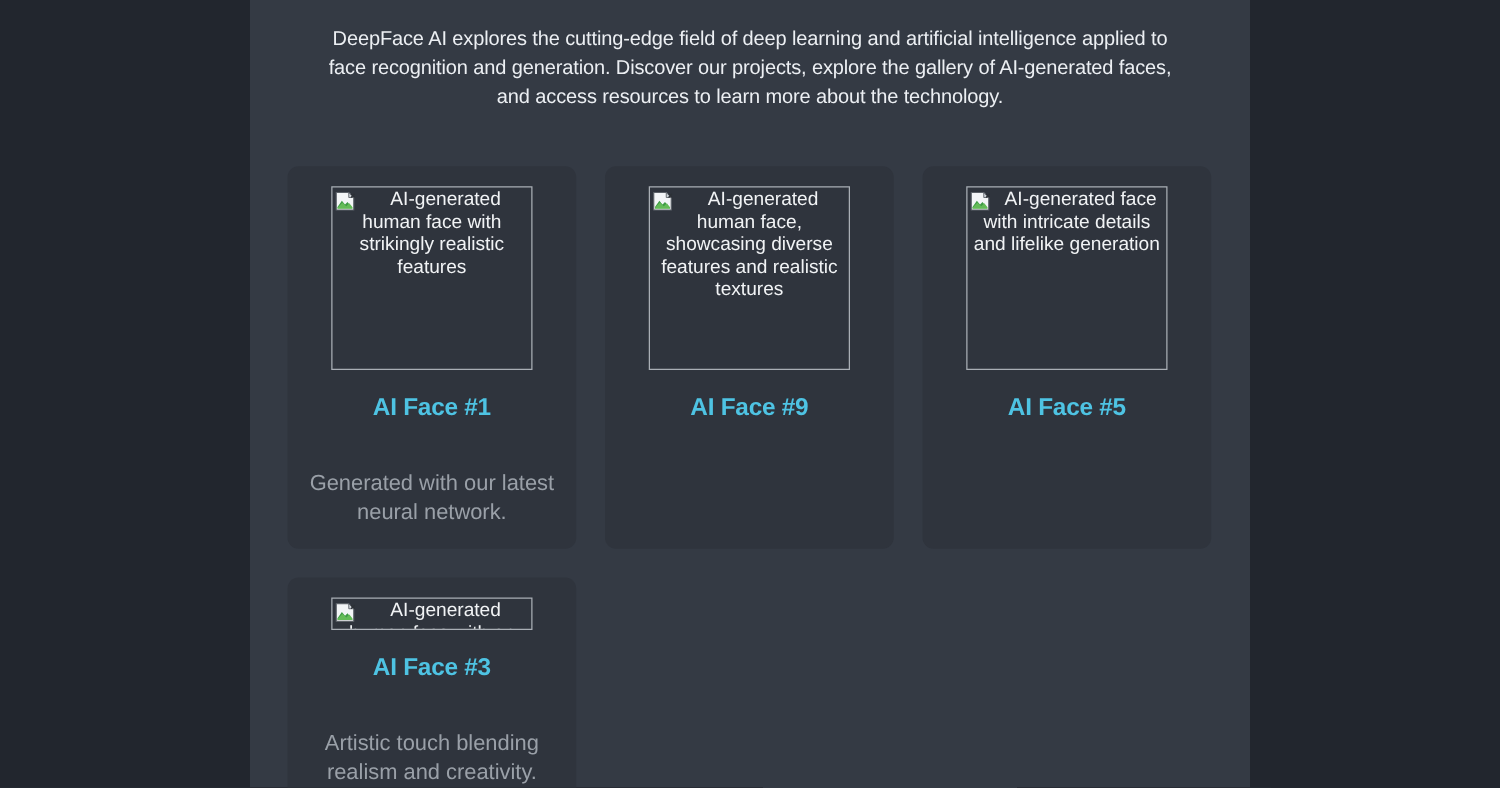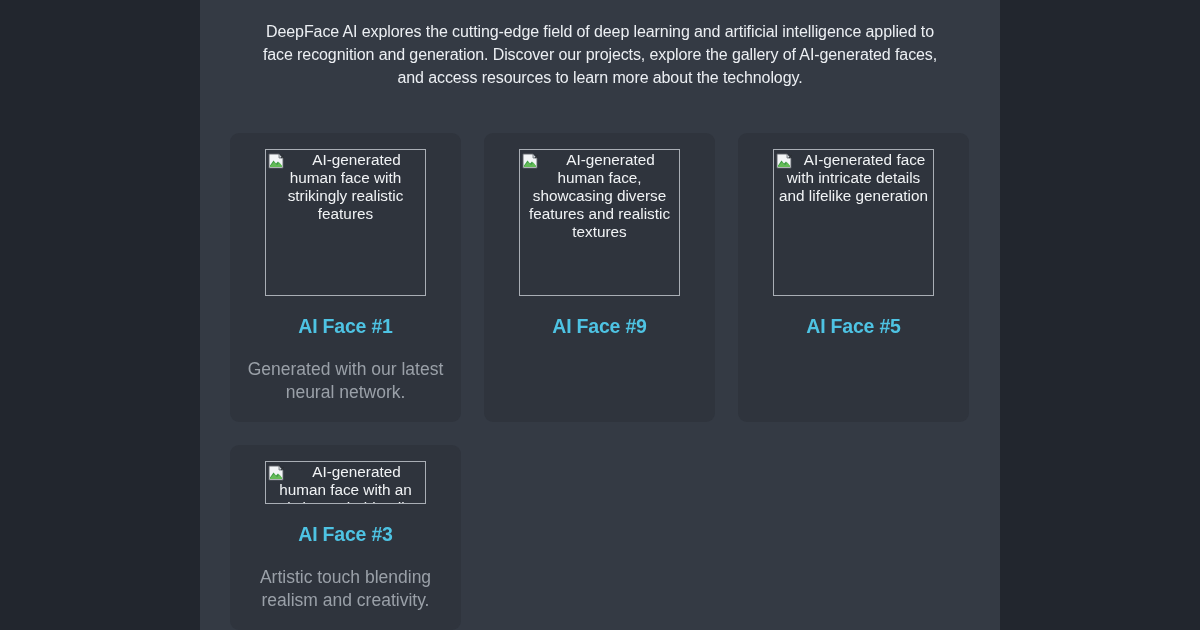--- a/index.html
+++ b/index.html
@@ -78,21 +78,21 @@
   .card-title {
     margin-top: 19px;
     color: #4ec3e3;
     font-size: 19.5px;
     font-weight: bold;
     letter-spacing: -0.2px;
     text-align: right;
   }
 
   .card-desc {
-    margin-top: 20px;
+    margin-top: 37px;
     color: #9aa0a8;
     font-size: 17.5px;
     line-height: 23px;
     text-align: center;
   }
 
   
   .card.clipped { height: 185px; overflow: hidden; }
 </style>
 </head>

